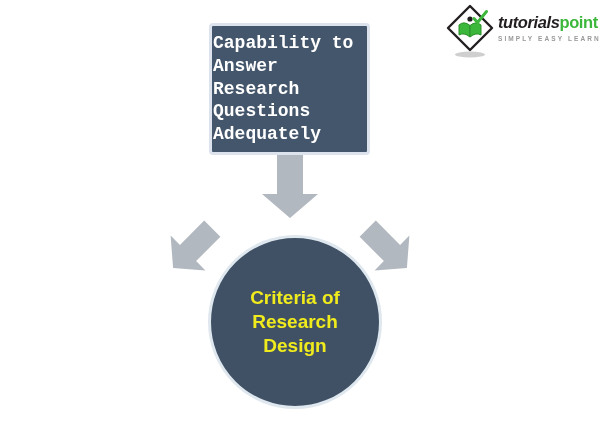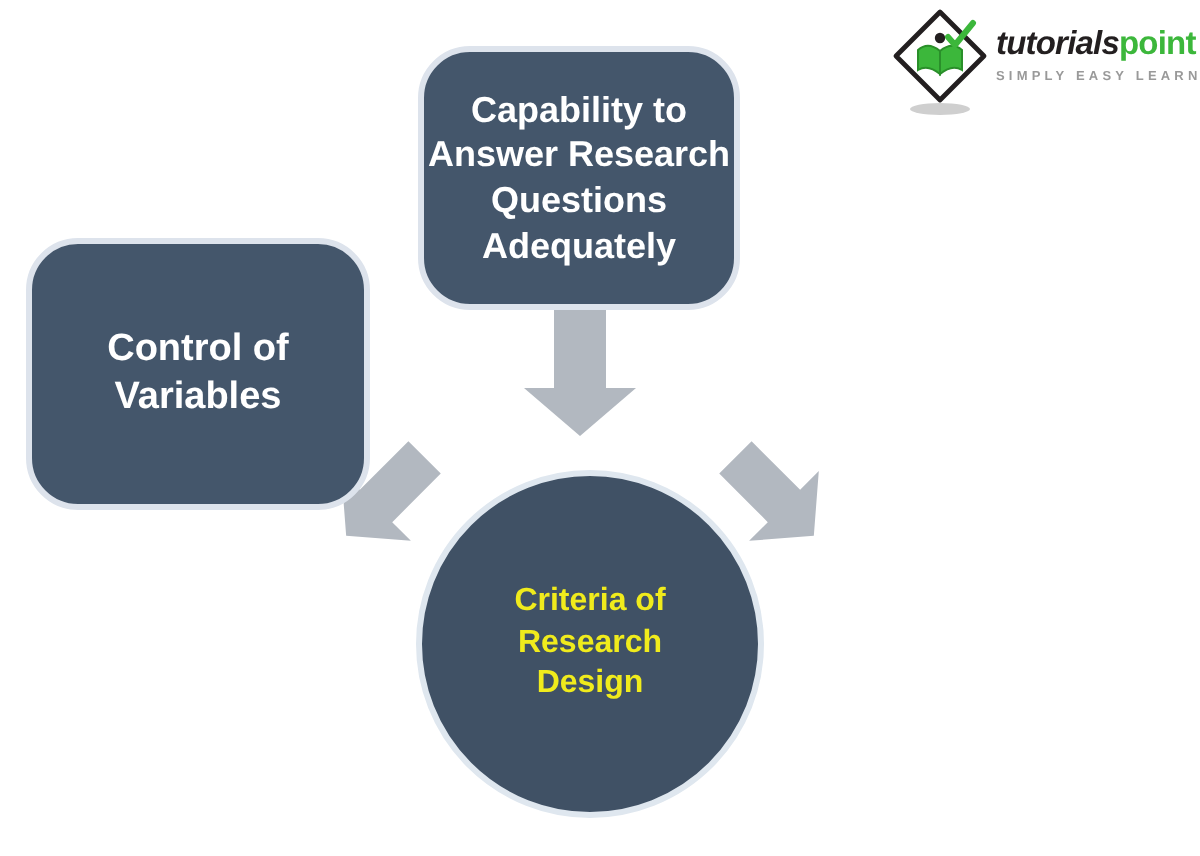--- a/index.html
+++ b/index.html
@@ -23,29 +23,30 @@
     pointer-events: none;
   }
   .arrow { fill: var(--arrow-gray); }
 
   
   .box {
     position: absolute;
     z-index: 2;
     background: var(--box-fill);
     border: 3px solid var(--box-border);
-    border-radius: 26px;
+    border-radius: 4px;
     display: flex;
     align-items: center;
     justify-content: center;
-    text-align: center;
+    text-align: left;
     color: var(--box-text);
     font-weight: bold;
     font-size: 19px;
     line-height: 1.26;
+    font-family: Liberation Mono, monospace;
   }
   .box-left  { left: 13px;  top: 119px; width: 172px; height: 136px; }
   .box-top   { left: 209px; top: 23px;  width: 161px; height: 132px; font-size: 18px; }
   .box-right { left: 396px; top: 121px; width: 171px; height: 134px; }
   .box-left .box-label  { max-width: 125px; }
   .box-top .box-label   { max-width: 153px; }
   .box-right .box-label { max-width: 160px; }
 
   
   .center-circle {
@@ -55,21 +56,21 @@
     width: 174px; height: 174px;
     border-radius: 50%;
     background: var(--circle-fill);
     border: 3px solid var(--circle-border);
     display: flex;
     align-items: center;
     justify-content: center;
     text-align: center;
     color: var(--center-text);
     font-weight: bold;
-    font-size: 16px;
+    font-size: 19px;
     line-height: 1.28;
   }
   .center-circle .circle-label { max-width: 118px; }
 
   
   .logo {
     position: absolute;
     z-index: 3;
     left: 444px; top: 4px;
     display: flex;
@@ -106,23 +107,20 @@
 
   <svg class="arrows-layer" viewBox="0 0 600 428" xmlns="http://www.w3.org/2000/svg">
 
     <path class="arrow" d="M -13 -31 H 13 V 8 H 28 L 0 32 L -28 8 H -13 Z" transform="translate(193,248) rotate(45) scale(0.88)"></path>
 
     <path class="arrow" d="M -13 -31 H 13 V 8 H 28 L 0 32 L -28 8 H -13 Z" transform="translate(290,186)"></path>
 
     <path class="arrow" d="M -13 -31 H 13 V 8 H 28 L 0 32 L -28 8 H -13 Z" transform="translate(387,248) rotate(-45) scale(0.88)"></path>
   </svg>
 
-  <div class="box box-left">
-    <span class="box-label">Control of Variables</span>
-  </div>
 
   <div class="box box-top">
     <span class="box-label">Capability to Answer Research Questions Adequately</span>
   </div>
 
 
   <div class="center-circle">
     <span class="circle-label">Criteria of Research Design</span>
   </div>
 

